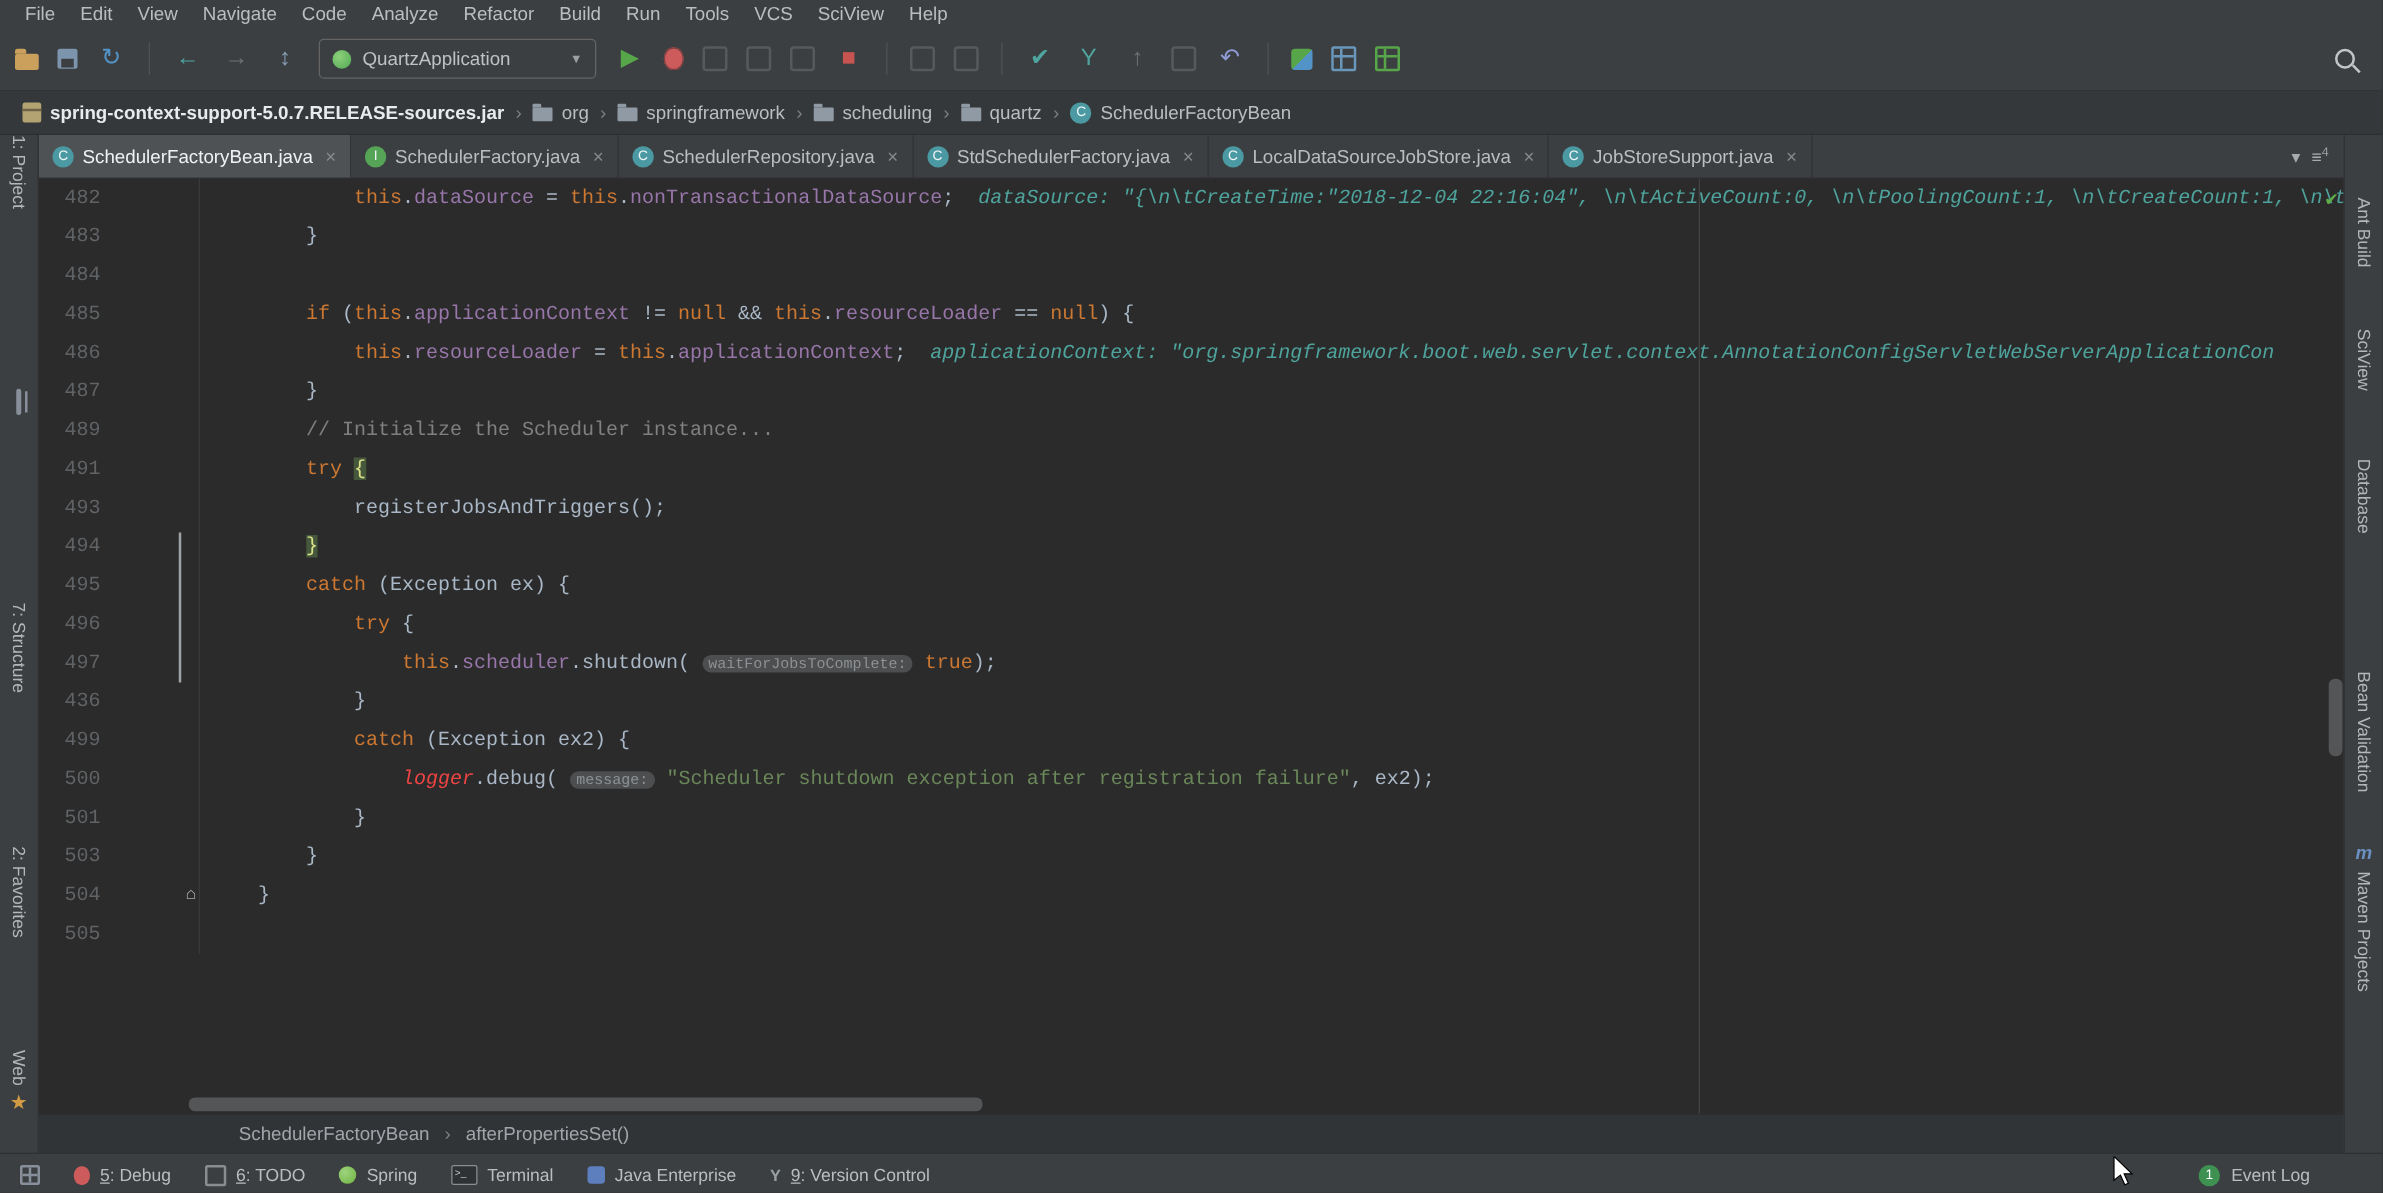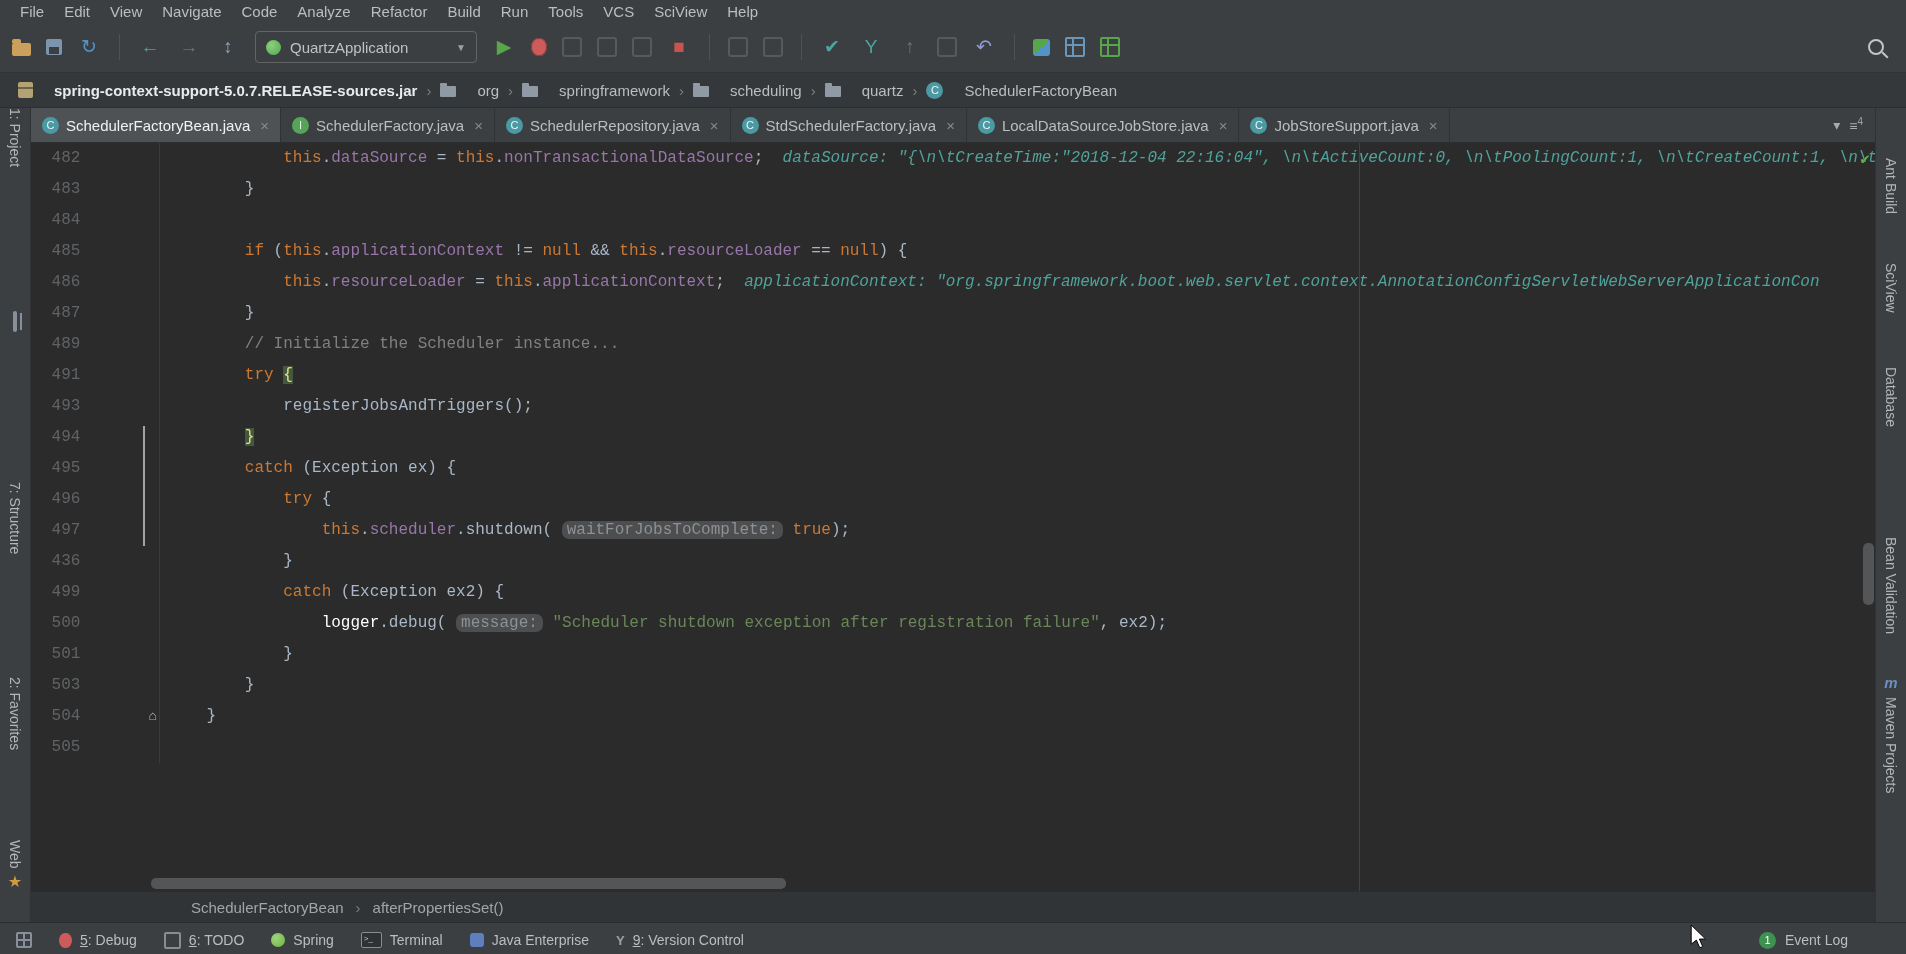--- a/index.html
+++ b/index.html
@@ -26,21 +26,21 @@
   .ic-dimbox{width:16px;height:16px;border:2px solid #66696b;border-radius:3px;opacity:.65}
   .ic-dual{width:17px;height:17px;border-radius:3px;background:linear-gradient(135deg,#57a64a 50%,#5394c8 50%)}
   .ic-grid{width:16px;height:16px;border:2px solid currentColor;border-radius:2px;position:relative}
   .ic-grid::before{content:"";position:absolute;left:0;right:0;top:5px;height:2px;background:currentColor}
   .ic-grid::after{content:"";position:absolute;top:0;bottom:0;left:5px;width:2px;background:currentColor}
   .ic-lens{width:12px;height:12px;border:2px solid #c3c5c7;border-radius:50%;position:relative;margin-left:auto;margin-right:10px}
   .ic-lens::after{content:"";position:absolute;width:8px;height:2px;background:#c3c5c7;transform:rotate(45deg);right:-7px;bottom:-3px}
 
   
   .navbar{height:34px;display:flex;align-items:center;background:#35383a;border-bottom:1px solid #2c2e2f;padding:0 14px;gap:2px;font-size:15px;color:#bbbdbf}
-  .crumb{display:flex;align-items:center;gap:21px;padding:0 4px}
+  .crumb{display:flex;align-items:center;gap:7px;padding:0 4px}
   .crumb.bold{font-weight:bold;color:#e8eaec}
   .chev{color:#7d7f82;font-size:15px;padding:0 3px}
   .ic-jar{width:15px;height:16px;background:#b3a372;border-radius:2px;position:relative}
   .ic-jar::after{content:"";position:absolute;left:0;right:0;top:5px;height:2px;background:#6c6247}
   .ic-folders{width:16px;height:11px;background:#8f9aa5;border-radius:1px;position:relative;margin-top:3px}
   .ic-folders::before{content:"";position:absolute;top:-3px;left:0;width:7px;height:3px;background:#8f9aa5;border-radius:1px 1px 0 0}
   .cicon{width:17px;height:17px;border-radius:50%;display:flex;align-items:center;justify-content:center;font-size:11px;color:#eef5f5;background:#4b9aa3;flex:none}
   .cicon.interface{background:#56a457}
 
   
@@ -72,27 +72,27 @@
   .row{display:flex;height:31px;white-space:pre}
   .ln{width:70px;flex:none;text-align:center;color:#606366;padding-right:10px}
   .gut{width:48px;flex:none;display:flex;align-items:center;justify-content:center;position:relative}
   .codeline{flex:1;border-left:1px solid #383a3c;padding-left:8px;min-width:0;overflow:hidden;color:#a9b7c6}
   .row.cur .codeline{background:#1f65c0}
   .bp{width:17px;height:17px;border-radius:50%;background:#c75450;color:#8fd174;font-size:12px;font-weight:bold;
       display:flex;align-items:center;justify-content:center}
   .home{color:#a7aaac;font-size:14px;position:absolute;right:2px}
   .s-kw{color:#cc7832}
   .s-fld{color:#9876aa}
-  .s-fldi{color:#ffffff;}
+  .s-fldi{color:#ef4444;font-style:italic}
   .s-pln{color:#a9b7c6}
   .s-cmt{color:#808080}
   .s-str{color:#6a8759}
   .s-hint{color:#4ea39c;font-style:italic}
   .s-hinthl{color:#d3d54e;font-style:italic}
-  .s-ph{background:#4c4e50;color:#8e9193;border-radius:7px;padding:0 5px;font-size:16px}
+  .s-ph{background:#4c4e50;color:#8e9193;border-radius:7px;padding:0 5px;font-size:12px}
   .s-brace{background:#46583c;color:#dce28a}
   .mguide{position:absolute;top:0;bottom:0;left:1328px;width:1px;background:rgba(190,190,190,.16);pointer-events:none}
   .foldseg{position:absolute;left:112px;top:283px;height:120px;width:2px;background:#9fa2a5;pointer-events:none}
   .vthumb{position:absolute;right:1px;top:400px;width:11px;height:62px;background:#5a5d5f;border-radius:5px;opacity:.85}
   .hthumb{position:absolute;left:120px;bottom:2px;width:635px;height:11px;background:#5a5d5f;border-radius:5px;opacity:.85}
   .inspect{position:absolute;top:2px;right:5px;color:#5fad49;font-size:16px}
 
   
   .bottombc{height:30px;display:flex;align-items:center;background:#313436;border-top:1px solid #2a2c2d;
             padding-left:160px;gap:9px;font-size:15px;color:#a2a5a9}

